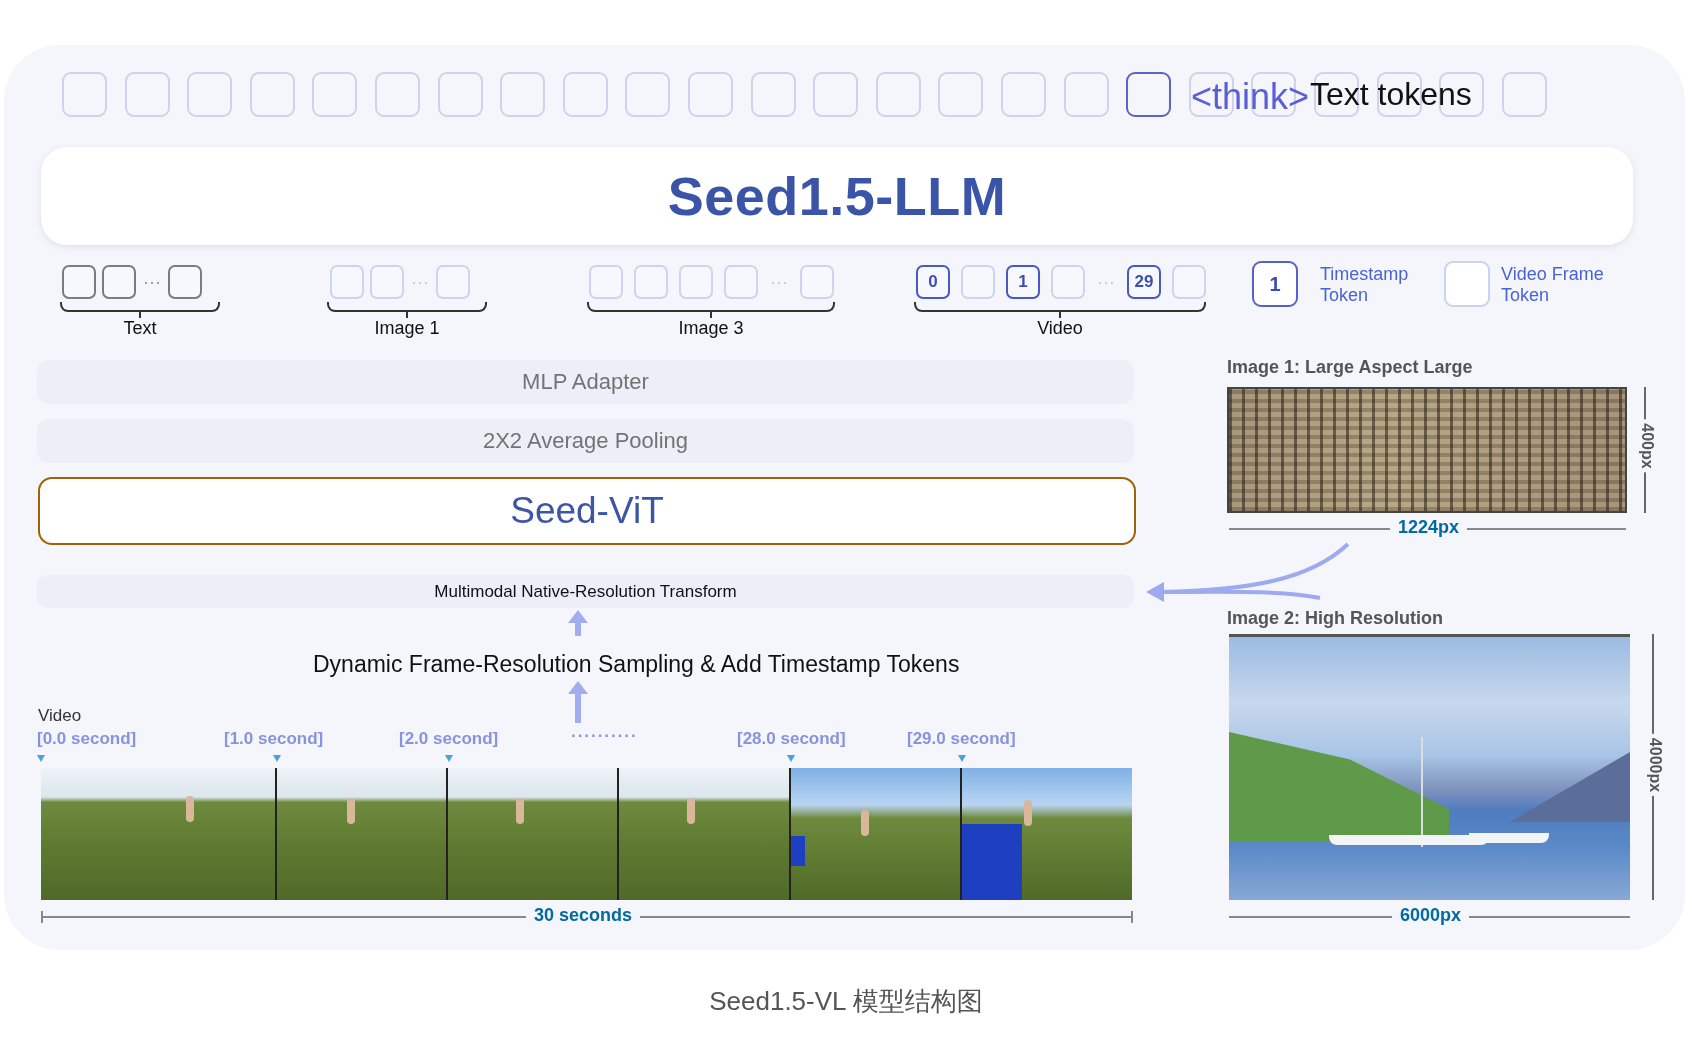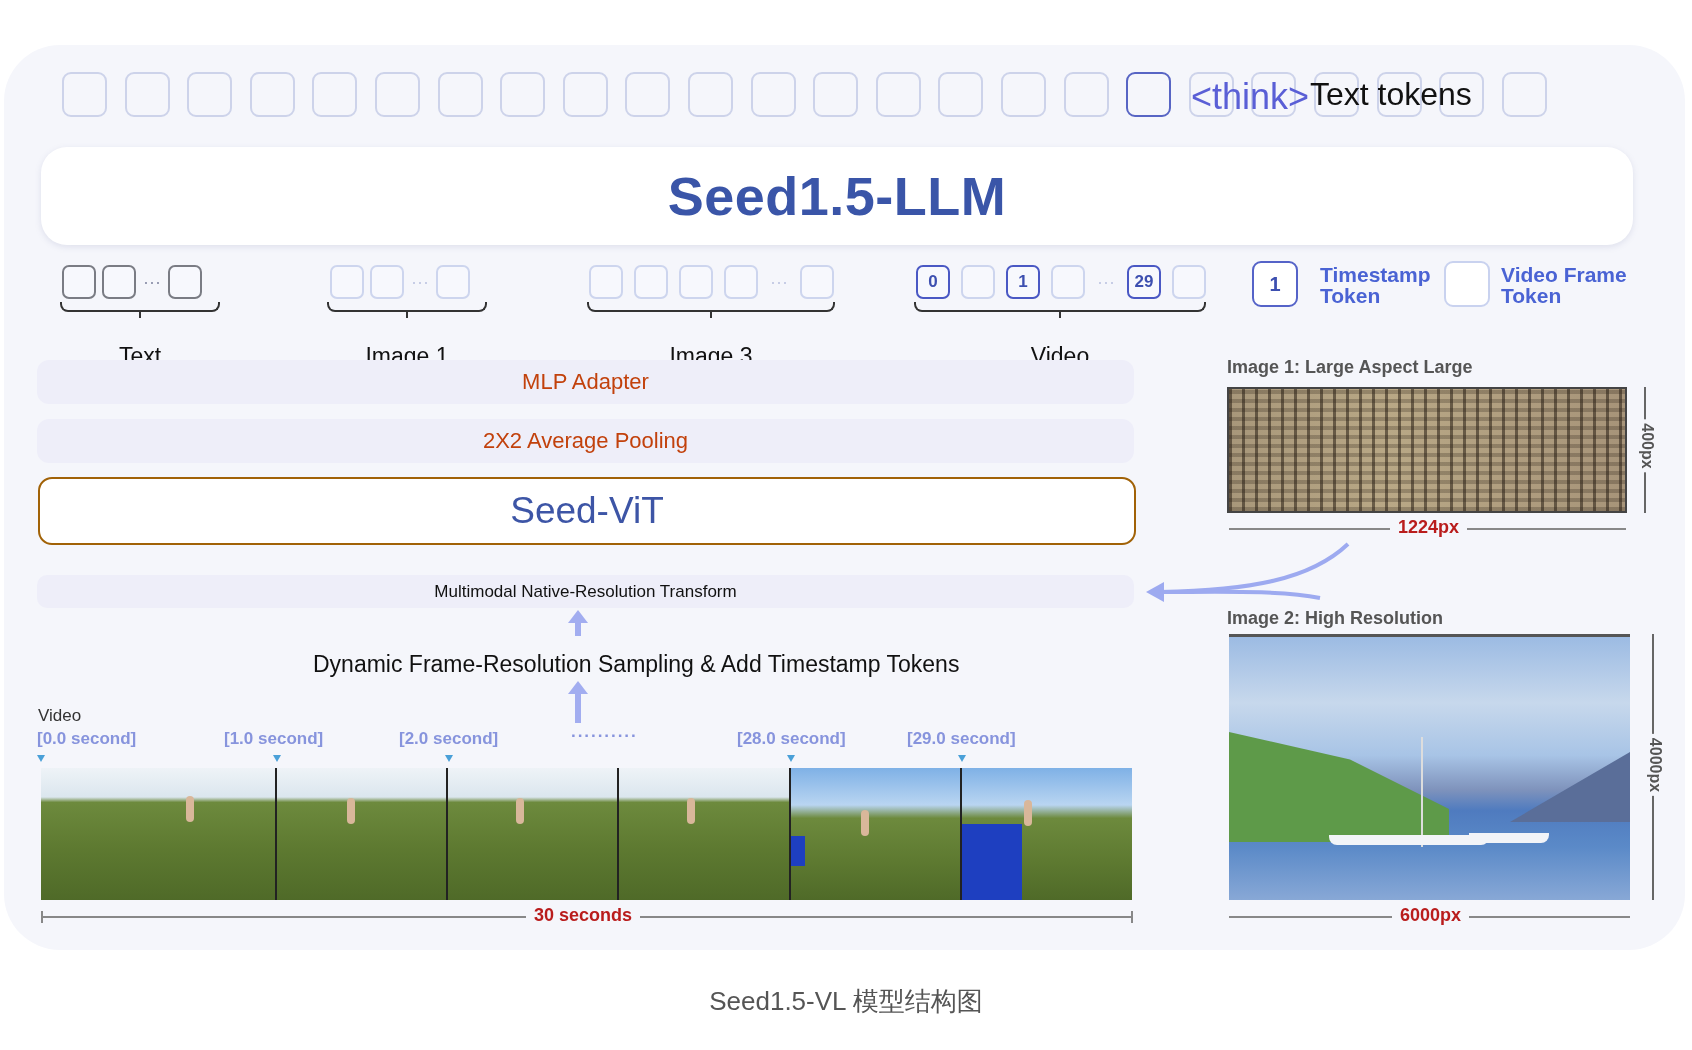--- a/index.html
+++ b/index.html
@@ -12,43 +12,43 @@
   .ttok{font-size:32px;color:#111;white-space:nowrap;}
   .llm{left:41px;top:147px;width:1592px;height:98px;background:#fff;border-radius:26px;box-shadow:0 2px 6px rgba(120,130,170,.18);display:flex;align-items:center;justify-content:center;}
   .llm span{font-size:54px;font-weight:bold;color:#3a55a8;letter-spacing:.5px;}
   .g-tok{width:34px;height:34px;border-radius:7px;box-sizing:border-box;border:2px solid #cdd5ee;background:#f7f8fd;display:flex;align-items:center;justify-content:center;font-size:17px;font-weight:bold;color:#3d4fb0;}
   .g-tok.text{border-color:#7a7c84;}
   .g-tok.ts{border-color:#4a58c4;}
   .dots{font-size:18px;color:#8a8fa8;line-height:34px;width:20px;text-align:center;}
   .dots.light{color:#c0c7e2;}
   .brace{height:10px;border:2px solid #333;border-top:none;border-radius:0 0 8px 8px;box-sizing:border-box;}
   .brace:after{content:"";position:absolute;left:50%;bottom:-8px;width:2px;height:8px;background:#333;transform:translateX(-50%);}
-  .glabel{font-size:23px;color:#111;text-align:center;margin-top:25px;}
+  .glabel{font-size:18px;color:#111;text-align:center;}
   .legend-tok{width:46px;height:46px;border-radius:9px;border:2px solid #5563c8;box-sizing:border-box;display:flex;align-items:center;justify-content:center;font-size:20px;font-weight:bold;color:#3d4fb0;background:#fff;}
   .legend-tok.vf{border-color:#c9d2ef;}
-  .legend-text{font-size:21px;font-weight:bold;color:#4a63d4;line-height:21px;}
-  .bar{left:37px;width:1097px;height:44px;background:#eeeef9;border-radius:12px;display:flex;align-items:center;justify-content:center;font-size:22px;color:#c2410c;}
+  .legend-text{font-size:18px;font-weight:normal;color:#4a63d4;line-height:21px;}
+  .bar{left:37px;width:1097px;height:44px;background:#eeeef9;border-radius:12px;display:flex;align-items:center;justify-content:center;font-size:22px;color:#737373;}
   .vit{left:38px;top:477px;width:1098px;height:68px;border:2px solid #a16207;border-radius:14px;background:#fff;display:flex;align-items:center;justify-content:center;box-sizing:border-box;}
   .vit span{font-size:37px;color:#3d55a6;}
   .mnrt{left:37px;top:575px;width:1097px;height:33px;background:#eeeef9;border-radius:10px;display:flex;align-items:center;justify-content:center;font-size:17px;color:#111;}
   .up-arrow{width:6px;background:#a2adf0;}
   .up-arrow:before{content:"";position:absolute;left:-7px;top:-12px;border-left:10px solid transparent;border-right:10px solid transparent;border-bottom:13px solid #a2adf0;}
   .dyn{font-size:23px;color:#111;white-space:nowrap;}
   .vlabel{font-size:17px;color:#333;}
   .ts-label{font-size:17px;color:#8794dd;white-space:nowrap;font-weight:bold;}
   .ts-mark{width:0;height:0;border-left:4px solid transparent;border-right:4px solid transparent;border-top:7px solid #4aa0d8;}
   .frames{left:41px;top:768px;width:1091px;height:132px;display:flex;}
   .frame{height:100%;border-right:2px solid #222;box-sizing:border-box;position:relative;overflow:hidden;background:linear-gradient(180deg,#eef3f7 0%,#dbe6ee 22%,#6d8a3d 26%,#5e7a31 60%,#4f6a28 100%);}
   .frame.sky{background:linear-gradient(180deg,#7fb1e6 0%,#b9d5f1 28%,#6d8a3d 38%,#5e7a31 70%,#4f6a28 100%);}
   .frame:last-child{border-right:none;}
   .kid{position:absolute;width:8px;height:26px;background:#d9b79a;border-radius:4px;}
   .mat{position:absolute;background:#1e3fc0;}
   .scale{height:2px;background:#888;}
   .scale-end{width:2px;height:12px;background:#888;}
-  .scale-label{font-size:18px;color:#b91c1c;font-weight:bold;background:#f5f6fb;padding:0 8px;}
+  .scale-label{font-size:18px;color:#0369a1;font-weight:bold;background:#f5f6fb;padding:0 8px;}
   .rlabel{font-size:18px;color:#555;font-weight:bold;white-space:nowrap;}
   .img1{left:1227px;top:387px;width:400px;height:126px;background:
     repeating-linear-gradient(90deg,rgba(40,30,20,.55) 0 3px,transparent 3px 13px),
     repeating-linear-gradient(0deg,rgba(40,30,20,.25) 0 4px,transparent 4px 9px),
     linear-gradient(90deg,#a8977a,#b9a886 40%,#a79479);border:2px solid #444;box-sizing:border-box;}
   .img2{left:1229px;top:634px;width:401px;height:266px;box-sizing:border-box;border-top:3px solid #555;background:
     linear-gradient(180deg,#9cbbe3 0%,#c7d8ec 25%,#a8c4e6 45%,#7f93bc 58%,#4f7bbf 66%,#5b8ac8 80%,#88a8d6 100%);overflow:hidden;}
   .hill{position:absolute;left:0;top:95px;width:220px;height:110px;background:#5e9a49;clip-path:polygon(0 0,55% 25%,100% 70%,100% 100%,0 100%);}
   .mtn{position:absolute;right:0;top:115px;width:120px;height:70px;background:#5a6e99;clip-path:polygon(0 100%,100% 0,100% 100%);}
   .boat{position:absolute;height:10px;background:#f2f4f8;border-radius:0 0 8px 8px;}

